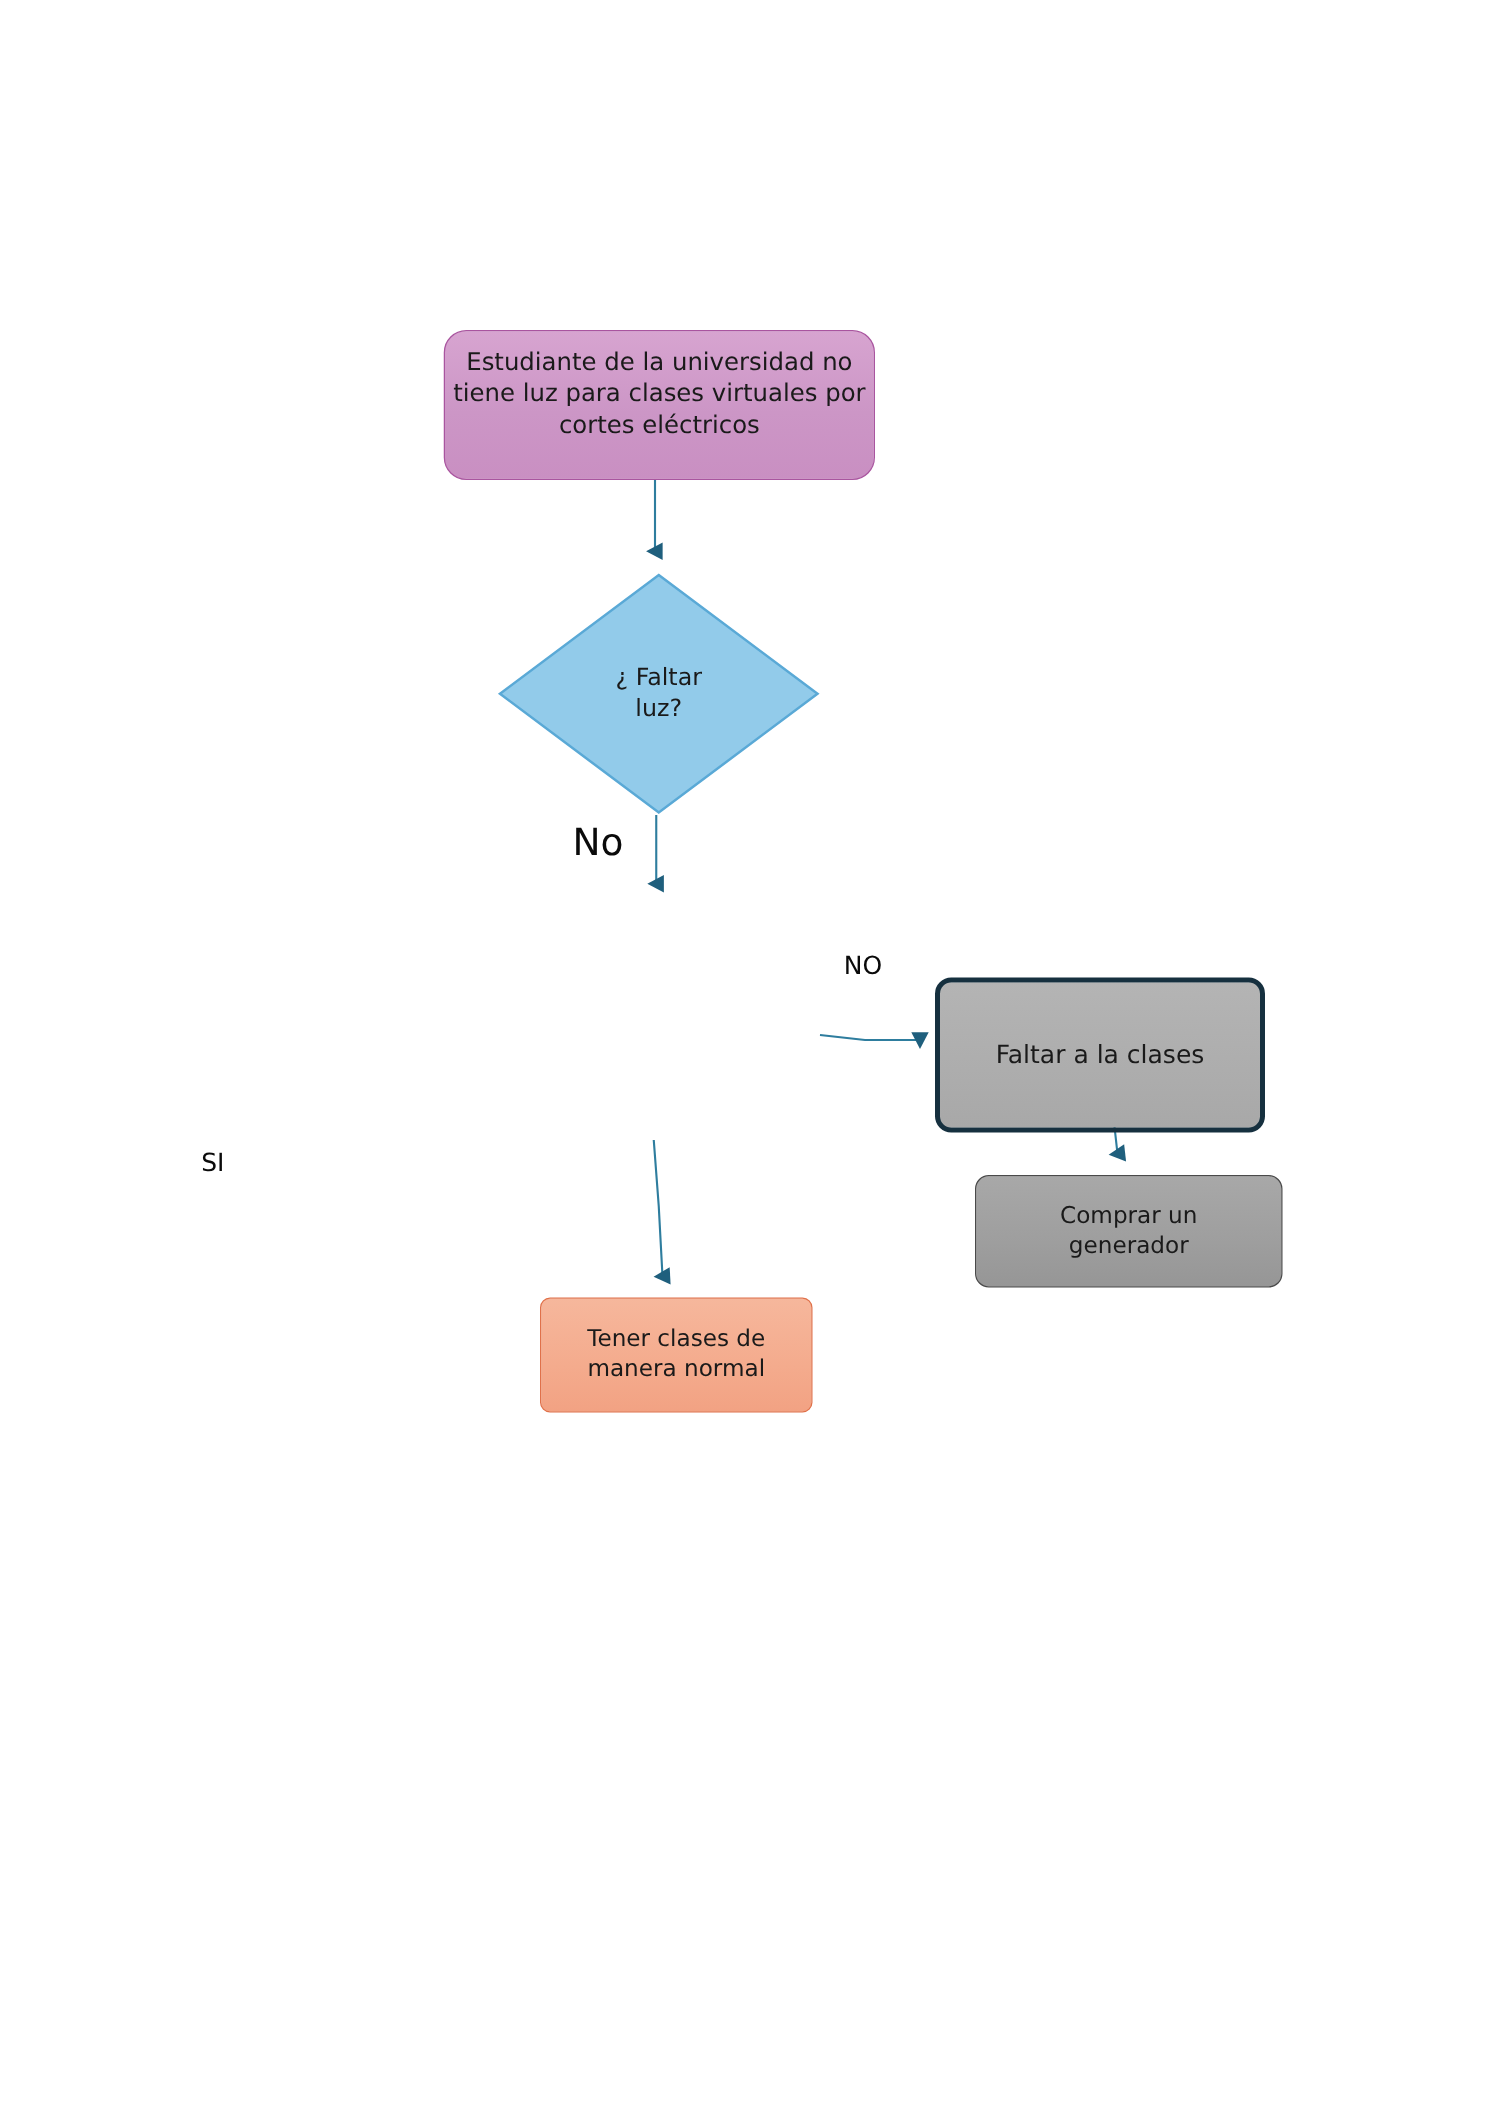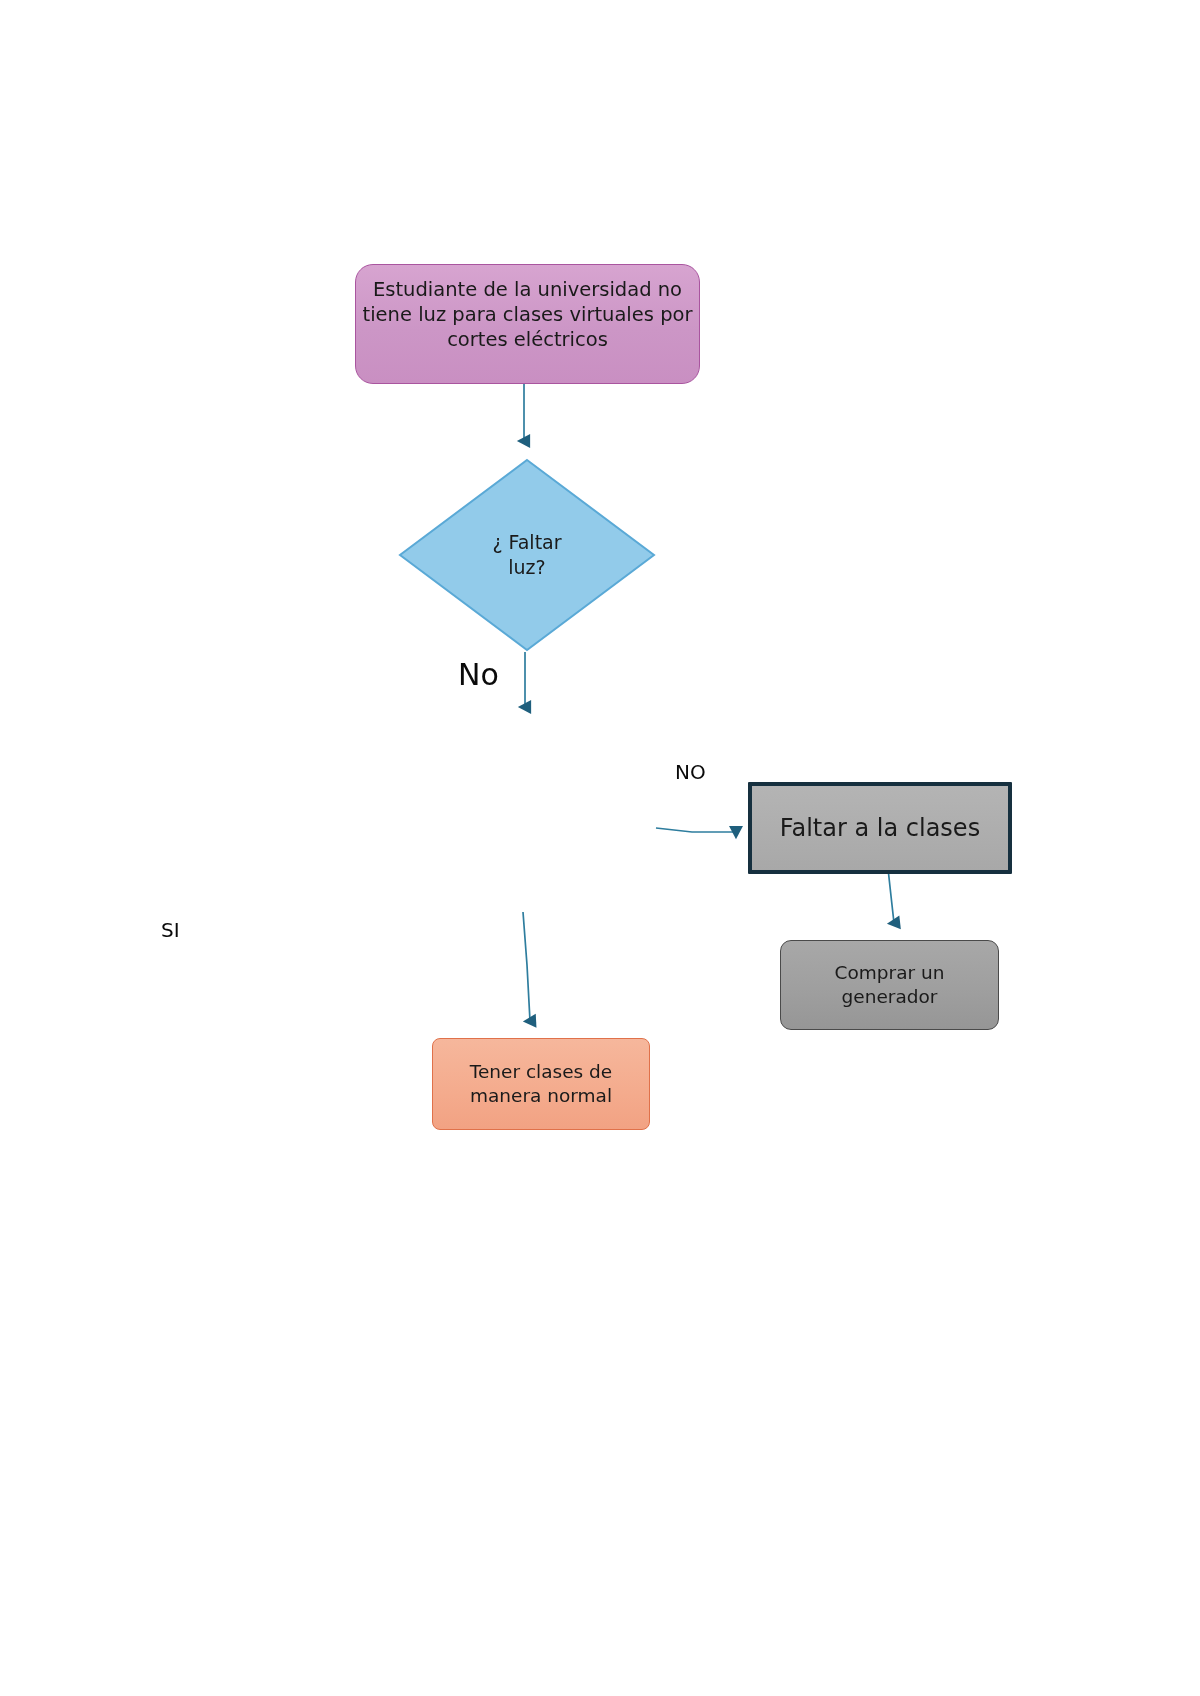--- a/index.html
+++ b/index.html
@@ -75,32 +75,32 @@
   #node-decision-1 { left: 398px; top: 458px; width: 258px; height: 194px; }
   #node-decision-1 .diamond-text { font-size: 19px; line-height: 1.3; }
   #node-decision-2 { left: 398px; top: 724px; width: 258px; height: 194px; }
   #node-decision-2 .diamond-text { font-size: 16px; line-height: 1.25; }
 
   
   #node-faltar {
     left: 748px;
     top: 782px;
     width: 264px;
-    height: 92px;
-    border-radius: 1px;
+    height: 124px;
+    border-radius: 13px;
     background: linear-gradient(to bottom, #b4b4b4 0%, #adadad 60%, #a8a8a8 100%);
     border: 4px solid #16303f;
-    font-size: 24px;
+    font-size: 20px;
   }
 
   
   #node-comprar {
     left: 780px;
     top: 940px;
-    width: 219px;
+    width: 246px;
     height: 90px;
     border-radius: 11px;
     background: linear-gradient(to bottom, #a8a8a8 0%, #9e9e9e 60%, #969696 100%);
     border: 1.5px solid #4a4a4a;
     font-size: 18.5px;
   }
 
   
   #node-normal {
     left: 432px;

